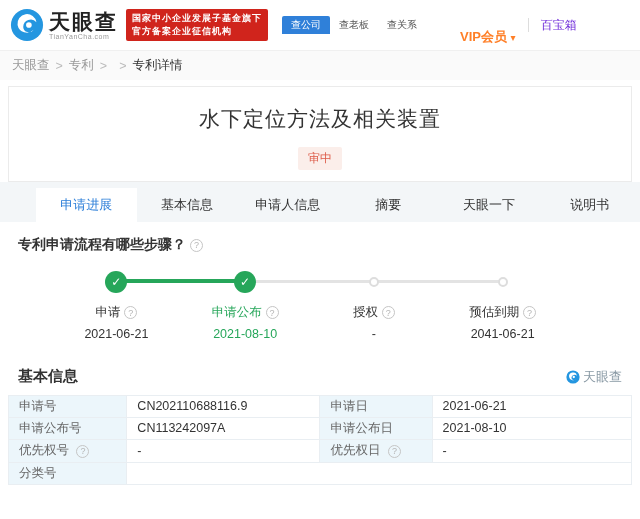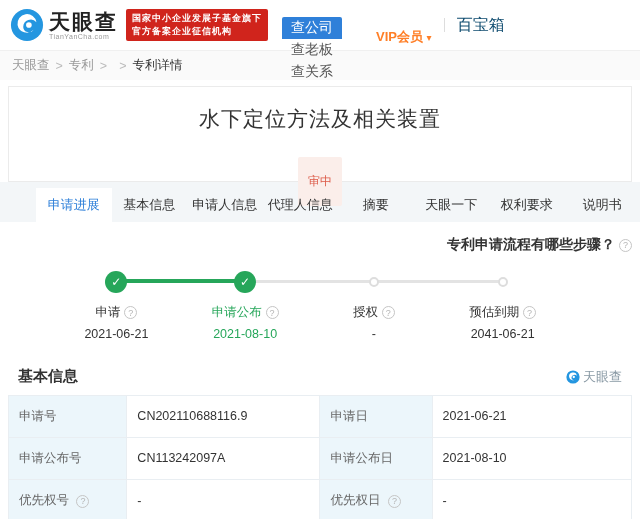--- a/index.html
+++ b/index.html
@@ -9,58 +9,58 @@
   
   .topbar { height:50px; display:flex; align-items:center; padding:0 0 0 10px; background:#fff; }
   .logo { display:flex; align-items:center; cursor:pointer; }
   .logo-icon { width:34px; height:34px; }
   .logo-text { margin-left:5px; }
   .logo-cn { font-size:21px; font-weight:bold; color:#222; letter-spacing:2px; line-height:22px; }
   .logo-en { font-size:7px; color:#999; letter-spacing:.5px; }
   .gov-badge { margin-left:8px; background:#d0241c; color:#fff; font-size:9px; font-weight:bold;
     padding:3px 6px; line-height:13px; letter-spacing:1px; border-radius:2px; }
   .search-area { margin-left:14px; }
-  .search-tabs { display:flex; font-size:14px; height:17px; align-items:center;flex-direction:column; }
+  .search-tabs { display:flex; font-size:10px; height:17px; align-items:center; }
   .stab { padding:2px 9px; color:#555; cursor:pointer; }
   .stab.active { background:#2f80d9; color:#fff; border-radius:2px 2px 0 0; }
   .search-row { display:flex; }
   .search-input-wrap { position:relative; width:243px; height:24px; border:1px solid #c7d7e6; border-right:none; background:#fff; }
   .search-input-wrap input { width:100%; height:100%; border:none; outline:none; padding:0 20px 0 8px; font-size:10.5px; color:#333; }
   .search-input-wrap input::placeholder { color:#aaa; }
   .clear-x { position:absolute; right:6px; top:4px; color:#bbb; font-size:12px; cursor:pointer; }
   .search-btn { width:50px; height:24px; background:#2f80d9; color:#fff; border:none; font-size:11px;
     font-weight:bold; cursor:pointer; letter-spacing:1px; }
   .topbar-right { display:flex; align-items:center; margin-left:34px; white-space:nowrap; }
   .vip { color:#ff7f27; font-size:13px; font-weight:bold; cursor:pointer;margin-top:23px; }
   .vip .caret { font-size:10px; }
   .tb-divider { width:1px; height:14px; background:#ddd; margin:0 12px; }
-  .toolbox { color:#0c4a6e; font-size:16px; cursor:pointer; }
+  .toolbox { color:#6d28d9; font-size:12px; cursor:pointer; }
 
   
   .breadcrumb { height:30px; display:flex; align-items:center; padding:0 12px; background:#fafafa;
     border-top:1px solid #f0f0f0; font-size:12.5px; color:#999; }
   .bc-link { cursor:pointer; }
   .bc-sep { margin:0 6px; color:#bbb; }
   .bc-current { color:#333; }
 
   
   .title-card { margin:6px 8px 0; height:96px; border:1px solid #ebebeb; background:#fff; text-align:center; }
   .patent-title { margin-top:18px; font-size:21px; font-weight:500; color:#333; letter-spacing:1px; }
-  .status-badge { display:inline-block; margin-top:24px; background:#fbeeea; color:#dd5c4a;
-    font-size:12px; padding:16px 10px; border-radius:2px; }
+  .status-badge { display:inline-block; margin-top:14px; background:#fbeeea; color:#dd5c4a;
+    font-size:12px; padding:3px 10px; border-radius:2px; }
 
   
   .tabband { background:#f3f6f8; padding-top:6px;padding-left:36px; }
   .tabs { display:flex; height:34px; }
   .tab { flex:1; display:flex; align-items:center; justify-content:center; font-size:13px; color:#333; cursor:pointer; }
   .tab.active { background:#fff; color:#2f80d9; }
 
   
   .content { padding:0 8px; background:#fff; }
-  .section-heading { margin:14px 0 0 10px; font-size:14px; font-weight:bold; color:#333; display:flex; align-items:center;justify-content:flex-end; }
+  .section-heading { margin:14px 0 0 10px; font-size:14px; font-weight:bold; color:#333; display:flex; align-items:center; }
   .q-icon { display:inline-flex; align-items:center; justify-content:center; width:13px; height:13px;
     border:1px solid #c5c5c5; border-radius:50%; color:#b5b5b5; font-size:9px; margin-left:4px;
     font-weight:normal; cursor:pointer; }
 
   
   .timeline { position:relative; width:515px; margin:16px 0 0 44px; }
   .tl-lines { position:absolute; left:0; right:0; top:11px; height:0; }
   .tl-line { position:absolute; }
   .tl-line.green { left:12.5%; width:25%; height:4px; top:-2px; background:#26a65a; }
   .tl-line.gray { left:37.5%; width:50%; height:3px; top:-1.5px; background:#e3e3e3; }
@@ -75,21 +75,21 @@
   .tl-date { margin-top:6px; font-size:12.5px; color:#333; }
 
   
   .bi-header { display:flex; justify-content:space-between; align-items:center; margin:26px 10px 0; }
   .bi-title { font-size:15px; font-weight:bold; color:#333; }
   .bi-watermark { display:flex; align-items:center; }
   .bi-watermark .wm-icon { width:14px; height:14px; margin-right:3px; }
   .bi-watermark .wm-text { font-size:13px; color:#8a9aa5; }
 
   table.info { width:100%; margin-top:9px; border-collapse:collapse; table-layout:fixed; }
-  table.info td { border:1px solid #e9eef2; font-size:12.5px; padding:14px 10px; line-height:13px; }
+  table.info td { border:1px solid #e9eef2; font-size:12.5px; padding:4px 10px; line-height:13px; }
   td.lbl { background:#ecf6fb; color:#666; width:19%; }
   td.lbl.w2 { width:18%; }
   td.val { color:#333; width:31%; }
   td.val.w2 { width:32%; }
 </style>
 </head>
 <body>
 
 <div class="topbar">
   <div class="logo">
@@ -136,24 +136,22 @@
 <div class="title-card">
   <div class="patent-title">水下定位方法及相关装置</div>
   <div><span class="status-badge">审中</span></div>
 </div>
 
 <div class="tabband">
   <div class="tabs">
     <div class="tab active">申请进展</div>
     <div class="tab">基本信息</div>
     <div class="tab">申请人信息</div>
-    <div class="tab">代理人信息</div>
     <div class="tab">摘要</div>
     <div class="tab">天眼一下</div>
-    <div class="tab">权利要求</div>
     <div class="tab">说明书</div>
   </div>
 </div>
 
 <div class="content">
 
   <div class="section-heading">
     <span>专利申请流程有哪些步骤？</span>
     <span class="q-icon">?</span>
   </div>

